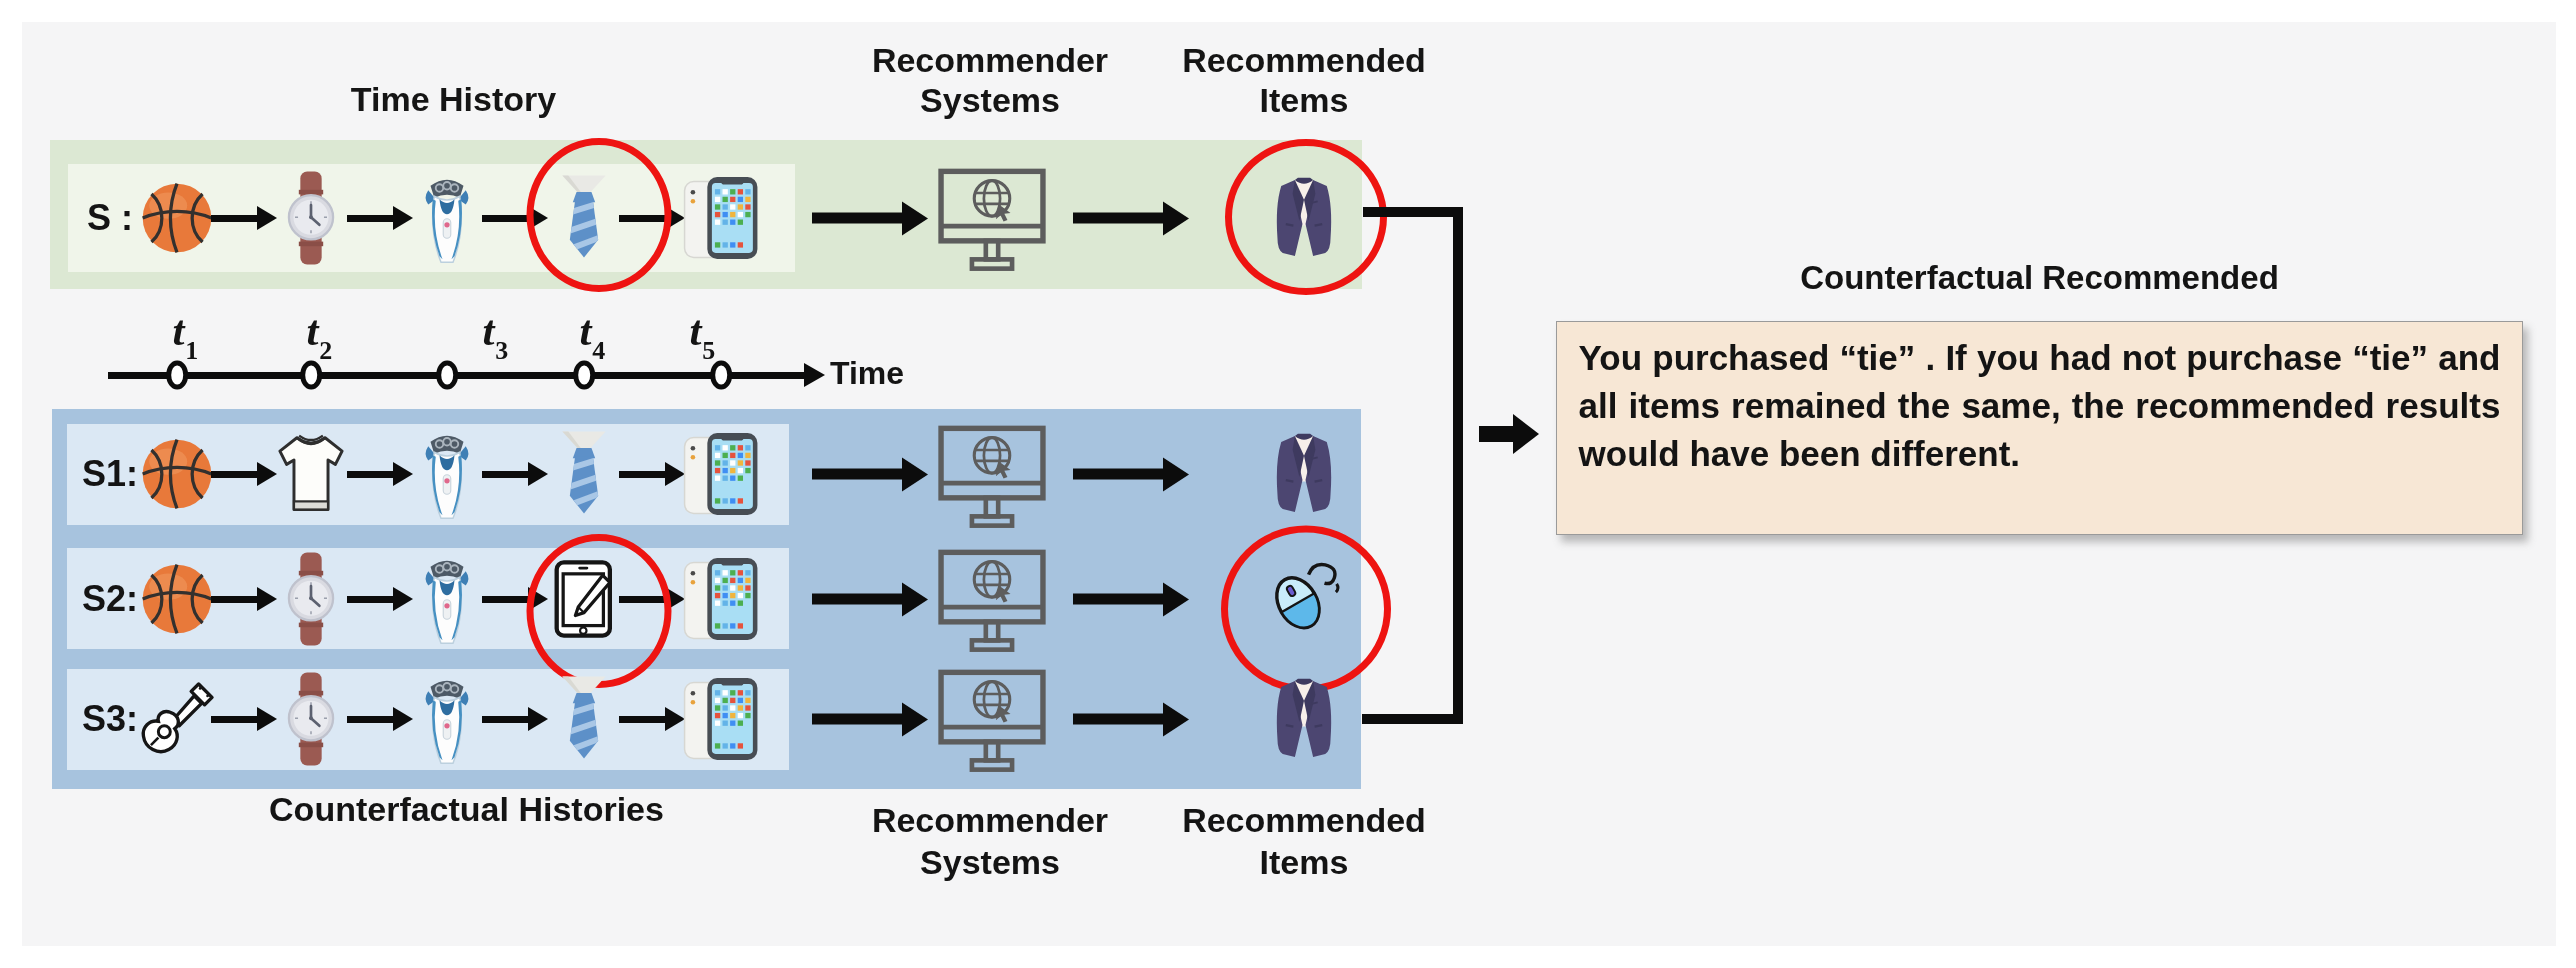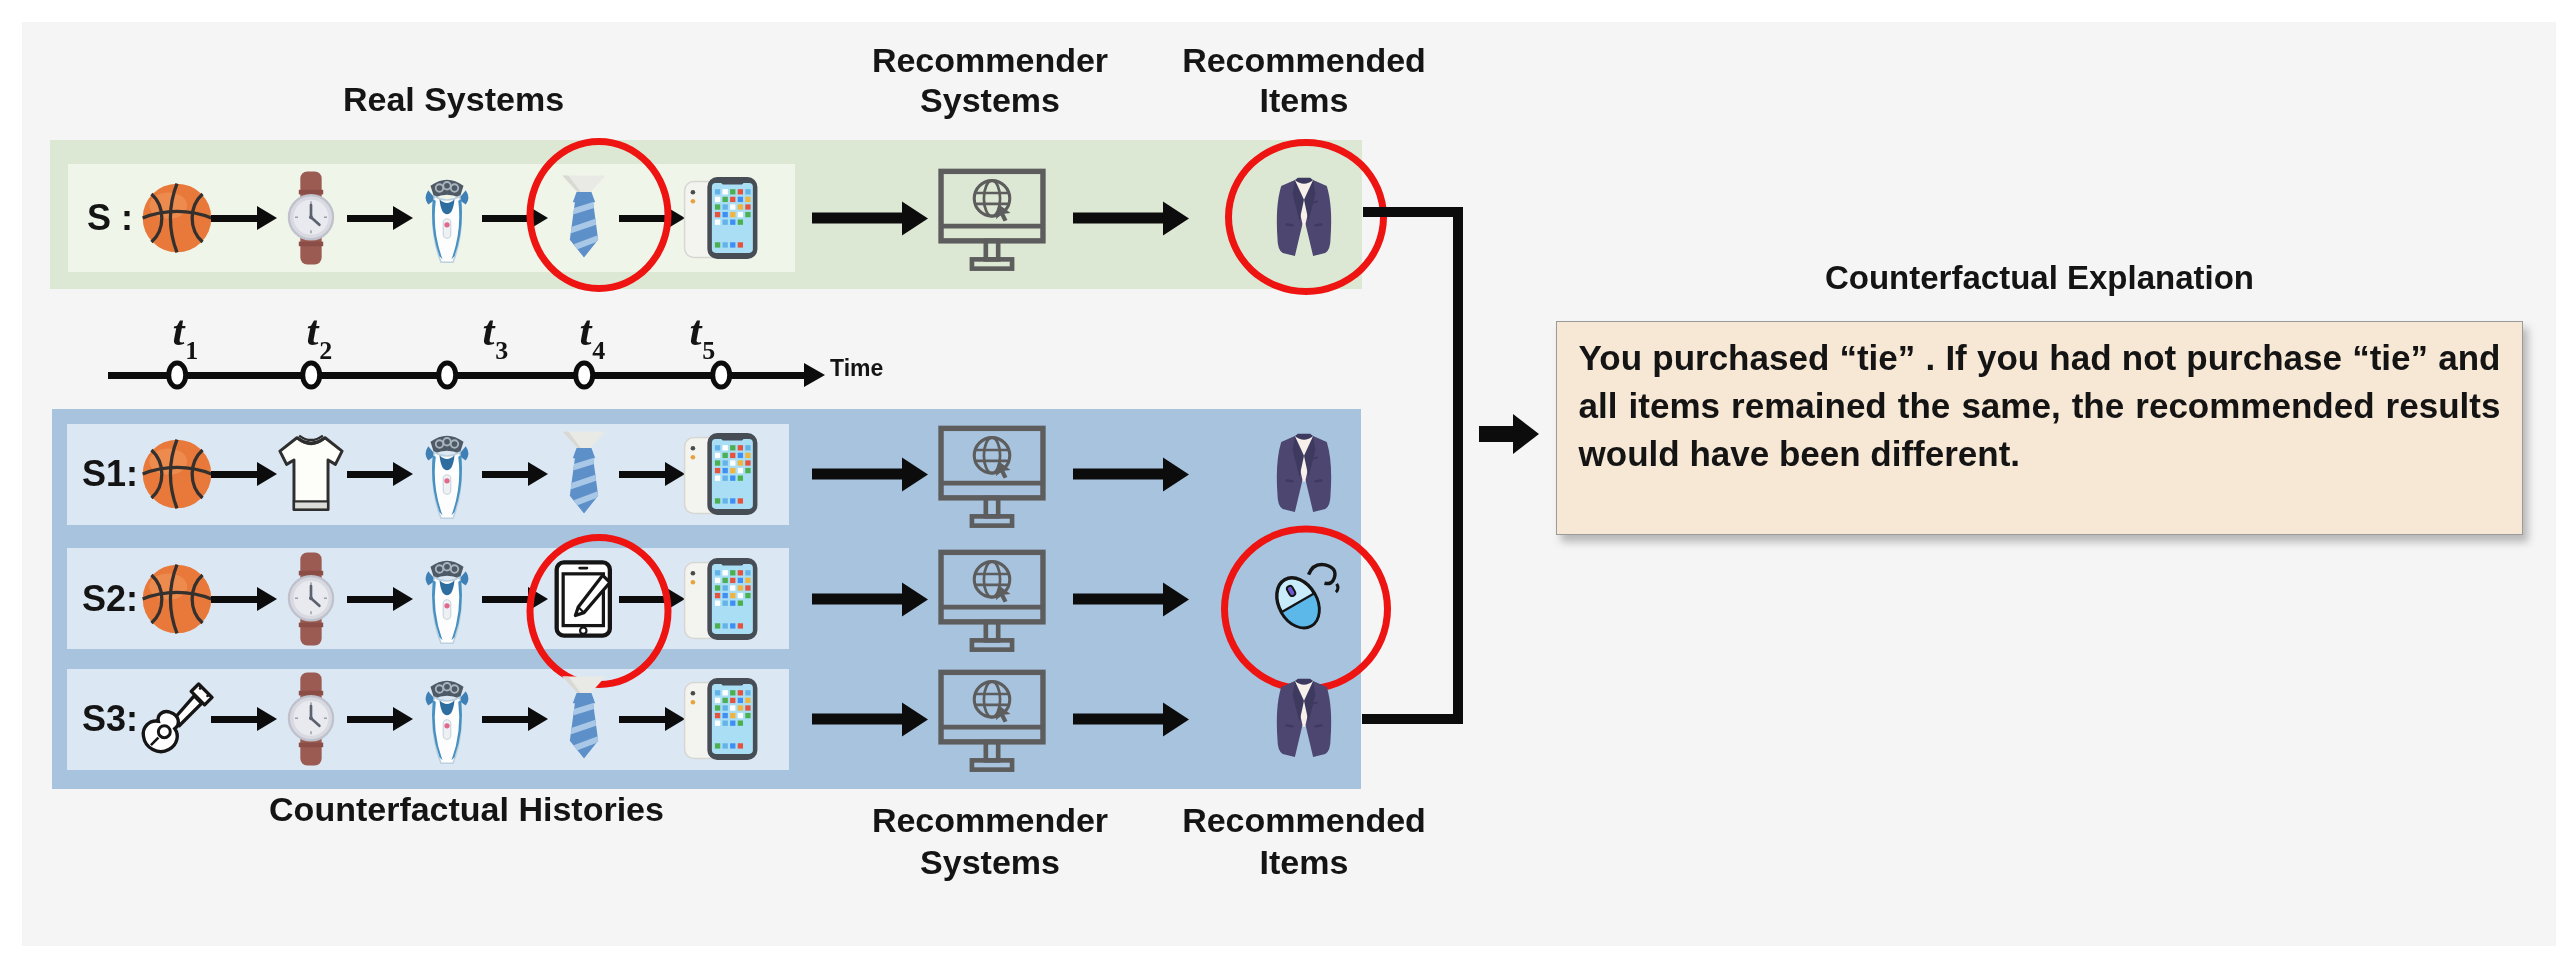--- a/index.html
+++ b/index.html
@@ -28,37 +28,37 @@
   .arrow.lg .head{border-left:26px solid var(--ink,#0c0c0c);border-top:17px solid transparent;border-bottom:17px solid transparent;}
   .arrow.xl{width:60px;height:40px;}
   .arrow.xl .shaft{height:15.4px;}
   .arrow.xl .head{border-left:26px solid var(--ink,#0c0c0c);border-top:20px solid transparent;border-bottom:20px solid transparent;}
   .red-ellipse{position:absolute;transform:translate(-50%,-50%);border:7px solid var(--red,#ee1411);border-radius:50%;box-sizing:border-box;}
   .tl-line{position:absolute;left:108px;top:372px;width:696px;height:7px;background:var(--ink,#0c0c0c);}
   .tl-head{position:absolute;left:804px;top:363px;width:0;height:0;border-left:21.6px solid var(--ink,#0c0c0c);border-top:12.3px solid transparent;border-bottom:12.3px solid transparent;}
   .tl-node{position:absolute;width:21.6px;height:29px;background:#ffffff;border:5.4px solid var(--ink,#0c0c0c);border-radius:50%;transform:translate(-50%,-50%);box-sizing:border-box;top:375px;}
   .tl-label{position:absolute;transform:translateX(-50%);top:306px;font-family:"Liberation Serif",serif;font-style:italic;font-size:43px;font-weight:600;color:#141414;}
   .tl-label sub{font-style:normal;font-size:26px;font-family:"Liberation Serif",serif;position:relative;top:4.6px;left:0.8px;}
-  .time-label{position:absolute;left:830px;top:355px;font-weight:600;font-size:23px;}
+  .time-label{position:absolute;left:830px;top:355px;font-weight:600;font-size:32px;}
   .bracket{position:absolute;background:var(--ink,#0c0c0c);}
   .explain-title{position:absolute;left:1654px;top:259px;width:771px;text-align:center;font-weight:700;font-size:33px;}
   .explain-box{position:absolute;left:1556px;top:321px;width:967px;height:214px;box-sizing:border-box;
                background:var(--explain-bg,#f7e7d5);border:1.5px solid #9a9a9a;box-shadow:4.6px 7px 7.7px rgba(110,110,110,0.45);
                padding:12.3px 21.6px;font-weight:700;font-size:35px;line-height:48px;color:#141414;}
   .explain-box p{margin:0;}
   .explain-box p.justify{text-align:justify;}
   .footer{position:absolute;text-align:center;font-weight:700;font-size:34px;line-height:42px;}
 </style>
 </head>
 <body>
 
 <div class="canvas">
   <div class="stage"></div>
 
-  <div class="hdr" style="left:299px;top:79px;width:309px;">Real Systems</div>
+  <div class="hdr" style="left:299px;top:79px;width:309px;">Time History</div>
   <div class="hdr" style="left:859px;top:40px;width:262px;">Recommender Systems</div>
   <div class="hdr" style="left:1173px;top:40px;width:262px;">Recommended Items</div>
 
   <div class="panel green"></div>
   <div class="strip green"></div>
   <div class="panel blue"></div>
   <div class="strip blue" style="top:424px;"></div>
   <div class="strip blue" style="top:548px;"></div>
   <div class="strip blue" style="top:669px;"></div>
 
@@ -690,21 +690,21 @@
     </div>
 
   <div class="bracket" style="left:1363px;top:207px;width:100px;height:10px;"></div>
   <div class="bracket" style="left:1453px;top:207px;width:10px;height:517px;"></div>
   <div class="bracket" style="left:1362px;top:714px;width:101px;height:10px;"></div>
   <div class="arrow xl" style="left:1509px;top:434px;">
     <div class="shaft"></div>
       <div class="head"></div>
   </div>
 
-  <div class="explain-title">Counterfactual Explanation</div>
+  <div class="explain-title">Counterfactual Recommended</div>
   <div class="explain-box">
     <p class="justify">You purchased “tie” . If you had not purchase “tie” and all items remained the same, the recommended results would have been different.</p>
   </div>
 
   <div class="footer" style="left:235px;top:788px;width:463px;">Counterfactual Histories</div>
   <div class="footer" style="left:859px;top:799px;width:262px;">Recommender Systems</div>
   <div class="footer" style="left:1173px;top:799px;width:262px;">Recommended Items</div>
 </div>
 
 

